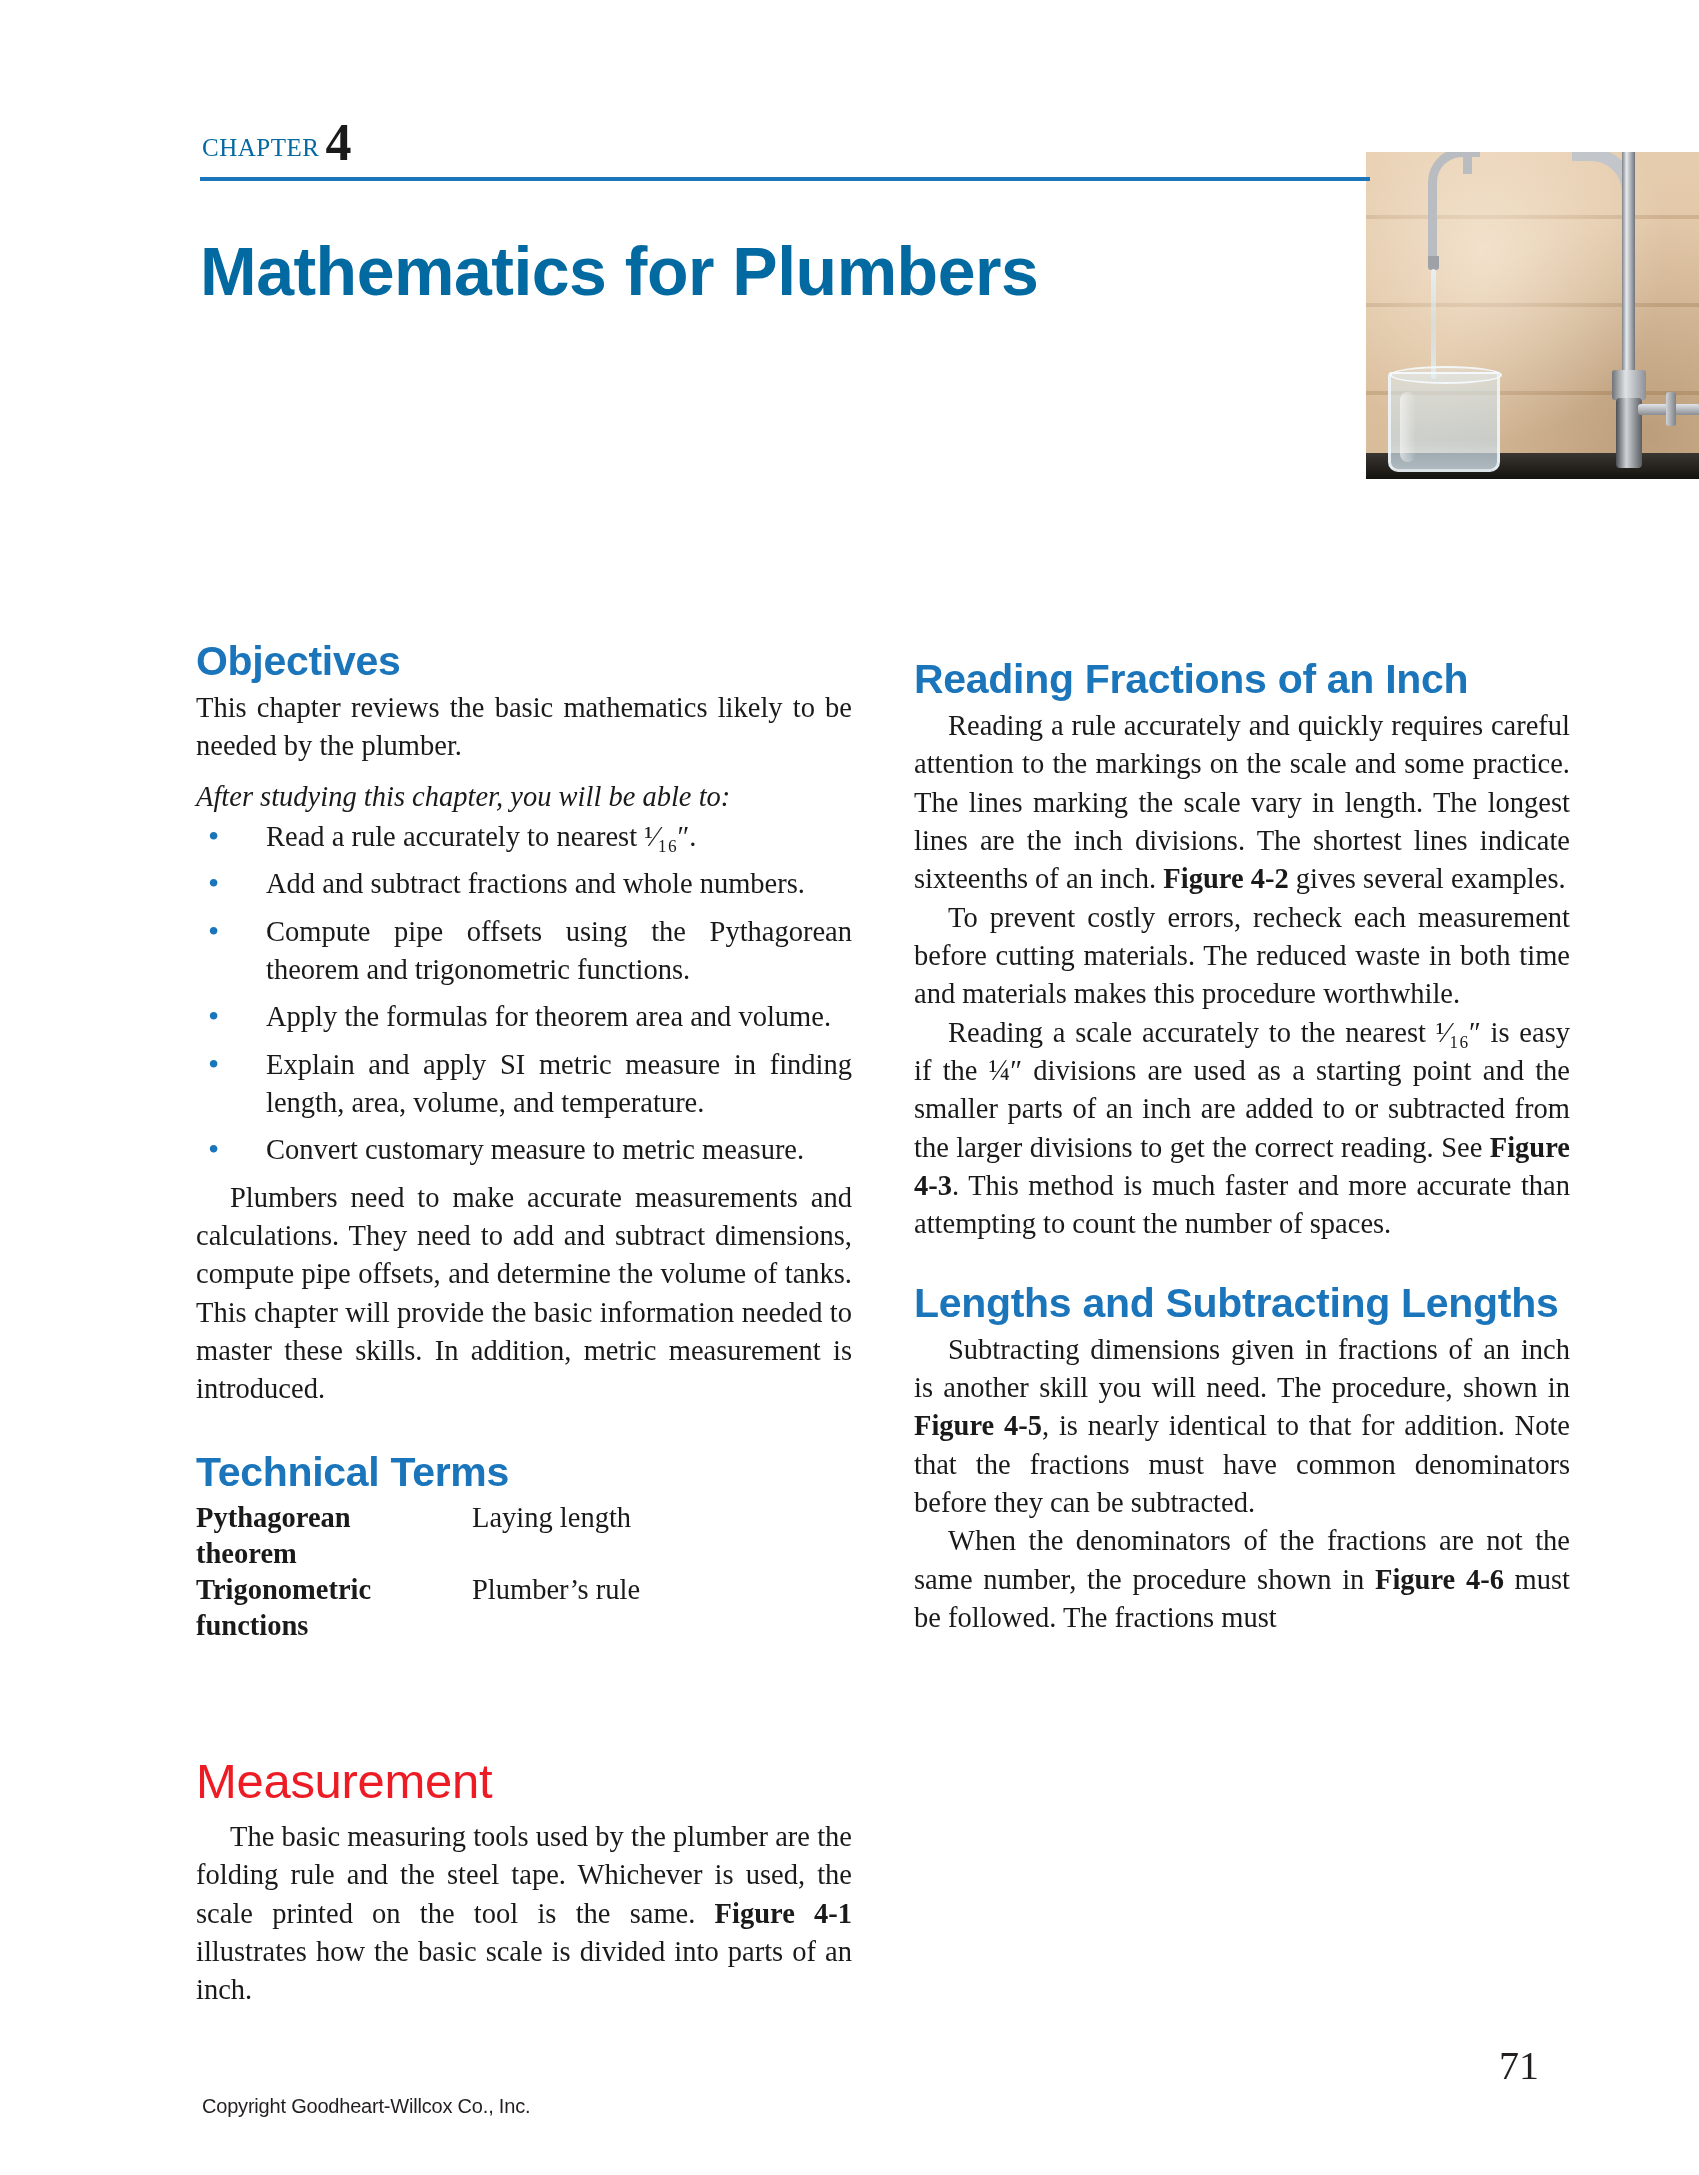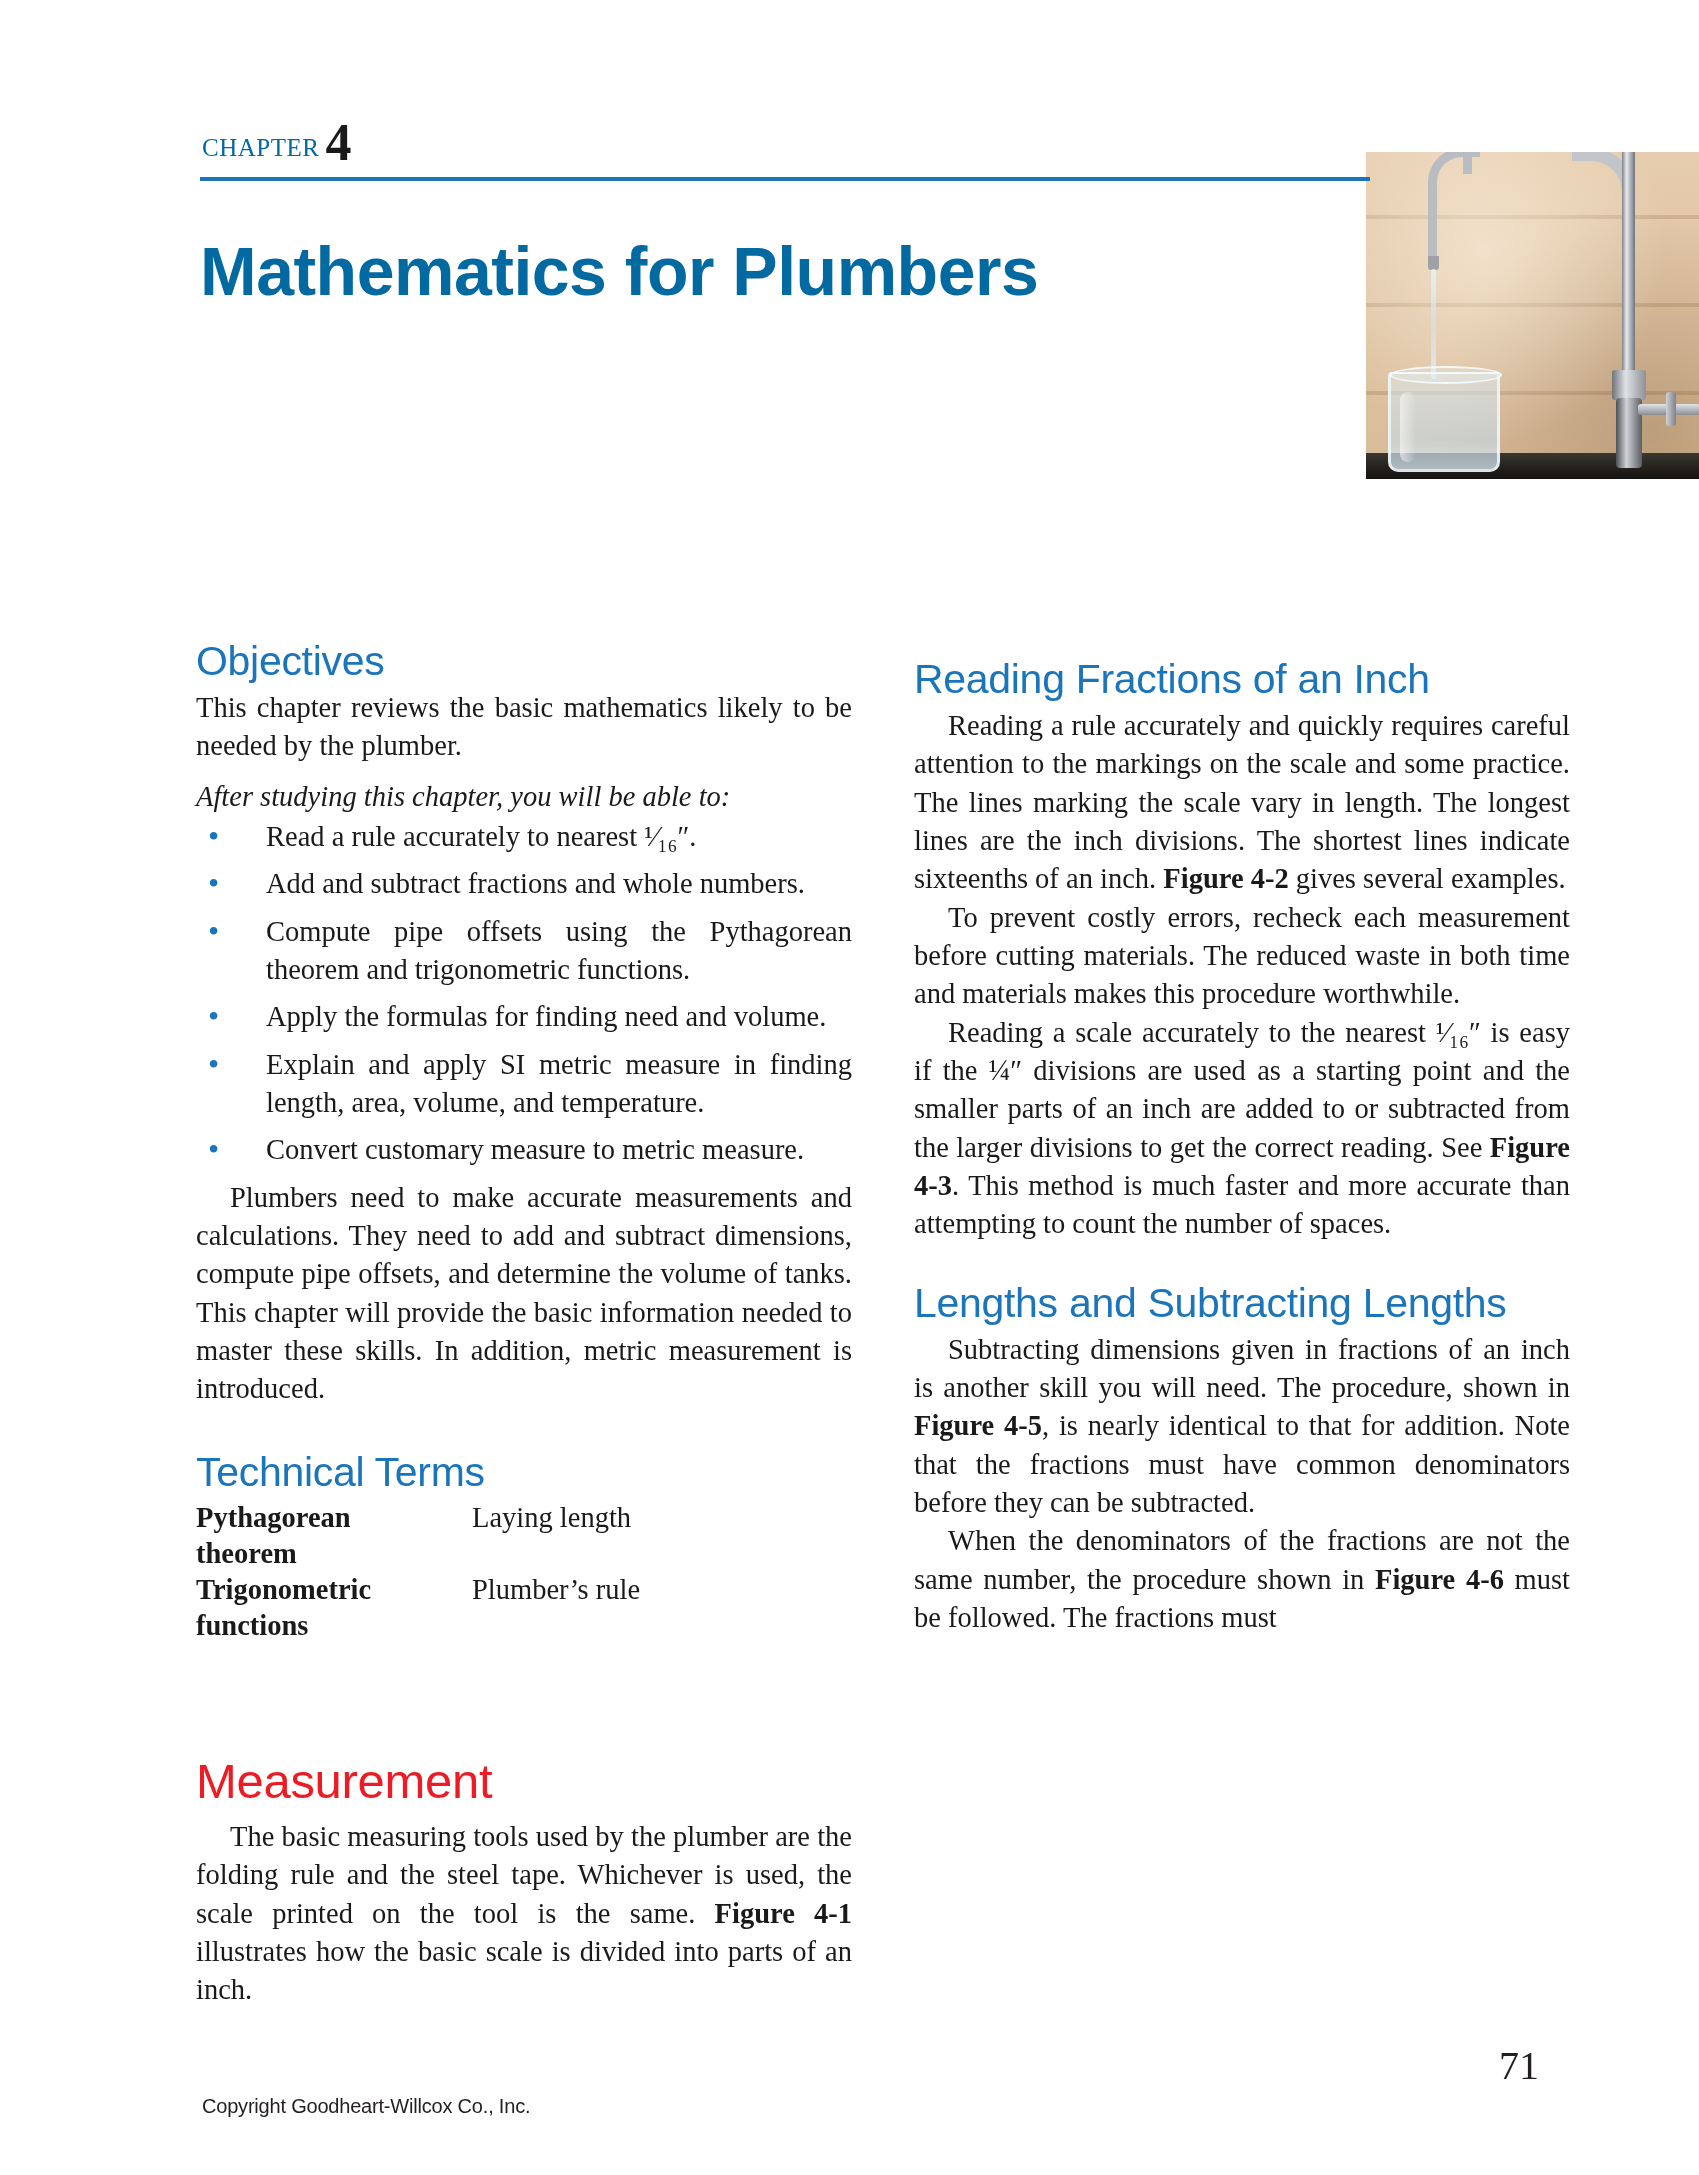--- a/index.html
+++ b/index.html
@@ -210,21 +210,21 @@
     position: absolute;
     top: 0;
     width: 656px;
   }
   .col-left  { left: 0; }
   .col-right { left: 718px; margin-top: 18px; }
 
   h2.blue-head {
     font-family: "Liberation Sans", "DejaVu Sans", sans-serif;
     font-size: 41px;
-    font-weight: normal;
+    font-weight: bold;
     color: #1b75bb;
     margin: 0 0 6px 0;
     line-height: 1.05;
     letter-spacing: -0.3px;
   }
   h2.red-head {
     font-family: "Liberation Sans", "DejaVu Sans", sans-serif;
     font-size: 49px;
     font-weight: normal;
     color: #ed1c24;
@@ -332,21 +332,21 @@
     <h2 class="blue-head">Objectives</h2>
 
     <p class="body">This chapter reviews the basic mathematics likely to be needed by the plumber.</p>
 
     <p class="body gap-before">After studying this chapter, you will be able to:</p>
 
     <ul class="objectives">
       <li>Read a rule accurately to nearest ¹⁄₁₆″.</li>
       <li>Add and subtract fractions and whole numbers.</li>
       <li>Compute pipe offsets using the Pythagorean theorem and trigonometric functions.</li>
-      <li>Apply the formulas for finding need and volume.</li>
+      <li>Apply the formulas for theorem area and volume.</li>
       <li>Explain and apply SI metric measure in finding length, area, volume, and temperature.</li>
       <li>Convert customary measure to metric measure.</li>
     </ul>
 
     <p class="body indent" style="margin-top:4px">Plumbers need to make accurate measurements and calculations. They need to add and subtract dimensions, compute pipe offsets, and determine the volume of tanks. This chapter will provide the basic information needed to master these skills. In addition, metric measurement is introduced.</p>
 
     <h2 class="blue-head" style="margin-top:42px">Technical Terms</h2>
 
     <table class="terms-table">
       <tbody>

